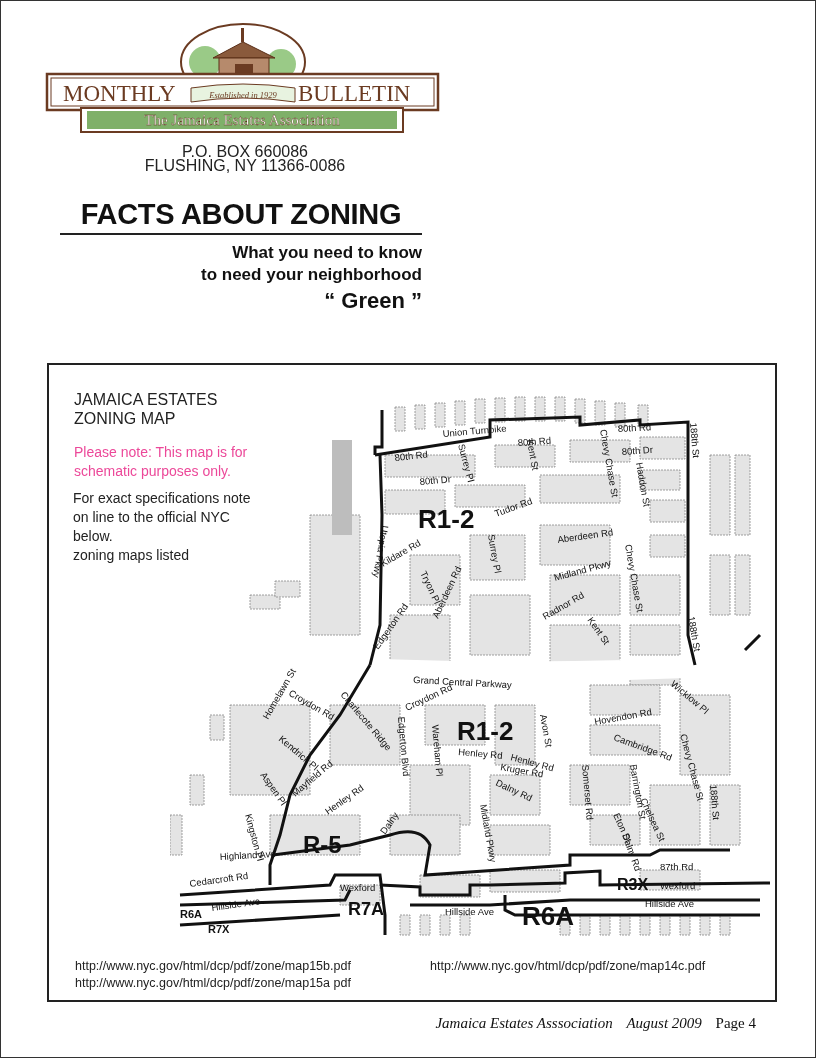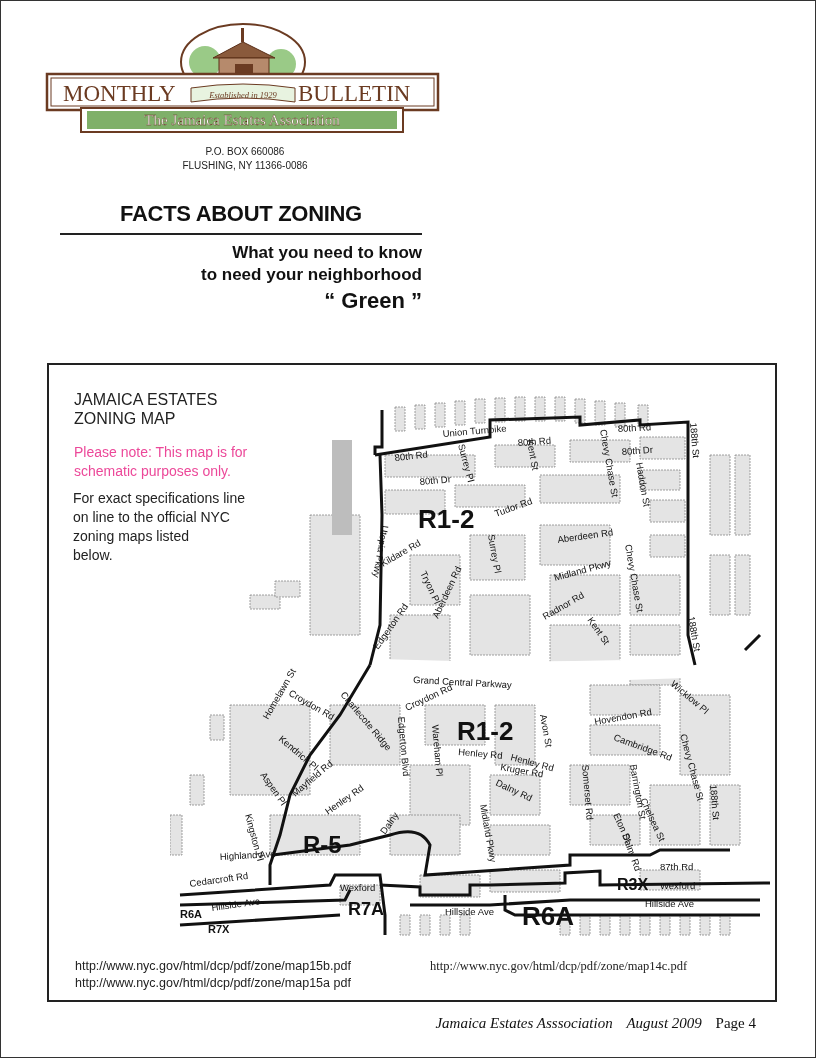--- a/index.html
+++ b/index.html
@@ -1,33 +1,33 @@
 <!DOCTYPE html>
 <html><head>
 <meta charset="utf-8">
 <style>
   html,body{margin:0;padding:0;background:#fff;}
   body{width:819px;height:1061px;position:relative;overflow:hidden;font-family:"Liberation Sans",sans-serif;color:#111;}
   .page-border{position:absolute;left:0;top:0;width:816px;height:1058px;border:1.5px solid #333;box-sizing:border-box;}
   
   .logo{position:absolute;left:45px;top:22px;width:395px;height:112px;}
-  .address{position:absolute;left:60px;top:145px;width:370px;text-align:center;font-size:10px;line-height:14px;color:#222;}
-  .headline{position:absolute;left:60px;top:196px;width:362px;text-align:center;font-size:22px;font-weight:bold;letter-spacing:-0.3px;line-height:36px;}
+  .address{position:absolute;left:60px;top:145px;width:370px;text-align:center;font-size:16px;line-height:14px;color:#222;}
+  .headline{position:absolute;left:60px;top:196px;width:362px;text-align:center;font-size:29px;font-weight:bold;letter-spacing:-0.3px;line-height:36px;}
   .headline-rule{position:absolute;left:60px;top:233px;width:362px;height:2px;background:#222;}
   .subhead{position:absolute;left:60px;top:242px;width:362px;text-align:right;font-size:17px;font-weight:bold;line-height:22px;}
   .subhead .green{font-size:22px;line-height:30px;}
   
   .map-frame{position:absolute;left:47px;top:363px;width:730px;height:639px;border:2px solid #222;box-sizing:border-box;background:#fff;}
   .map-title{position:absolute;left:74px;top:390px;font-size:16px;line-height:19px;color:#222;}
   .map-note{position:absolute;left:74px;top:443px;font-size:14px;line-height:19px;color:#ec4899;}
   .map-spec{position:absolute;left:73px;top:489px;font-size:14px;line-height:19px;color:#222;width:215px;}
   .map-svg{position:absolute;left:170px;top:395px;width:600px;height:555px;}
   .links{position:absolute;top:958px;font-size:12.5px;line-height:17px;color:#222;}
   .links.left{left:75px;}
-  .links.right{left:430px;font-family:Liberation Serif, serif;}
+  .links.right{left:430px;}
   .links div{white-space:nowrap;cursor:pointer;}
   .footer{position:absolute;right:63px;top:1015px;font-family:"Liberation Serif",serif;font-size:15px;color:#111;}
   .footer .ital{font-style:italic;}
   .footer .gap{display:inline-block;width:10px;}
   .zone{font-family:"Liberation Sans",sans-serif;font-weight:bold;fill:#111;}
   .st{font-family:"Liberation Sans",sans-serif;font-size:9.5px;fill:#111;}
 </style>
 </head>
 <body>
 
@@ -78,24 +78,24 @@
 
 <div class="map-title">
   <div>JAMAICA ESTATES</div>
   <div>ZONING MAP</div>
 </div>
 <div class="map-note">
   <div>Please note: This map is for</div>
   <div>schematic purposes only.</div>
 </div>
 <div class="map-spec">
-  <div>For exact specifications line</div>
+  <div>For exact specifications note</div>
   <div>on line to the official NYC</div>
+  <div>below.</div>
   <div>zoning maps listed</div>
-  <div>below.</div>
 </div>
 
 <svg class="map-svg" viewBox="0 0 600 555" xmlns="http://www.w3.org/2000/svg">
   <defs>
     <pattern id="blk" width="1" height="1">
       <rect width="1" height="1" fill="#e6e6e6"></rect>
     </pattern>
   </defs>
 
   <path d="M120,25 L420,0 L590,20 L600,250 L580,540 L0,540 L0,460 L40,330 L90,260 L110,180 Z" fill="#fff"></path>

